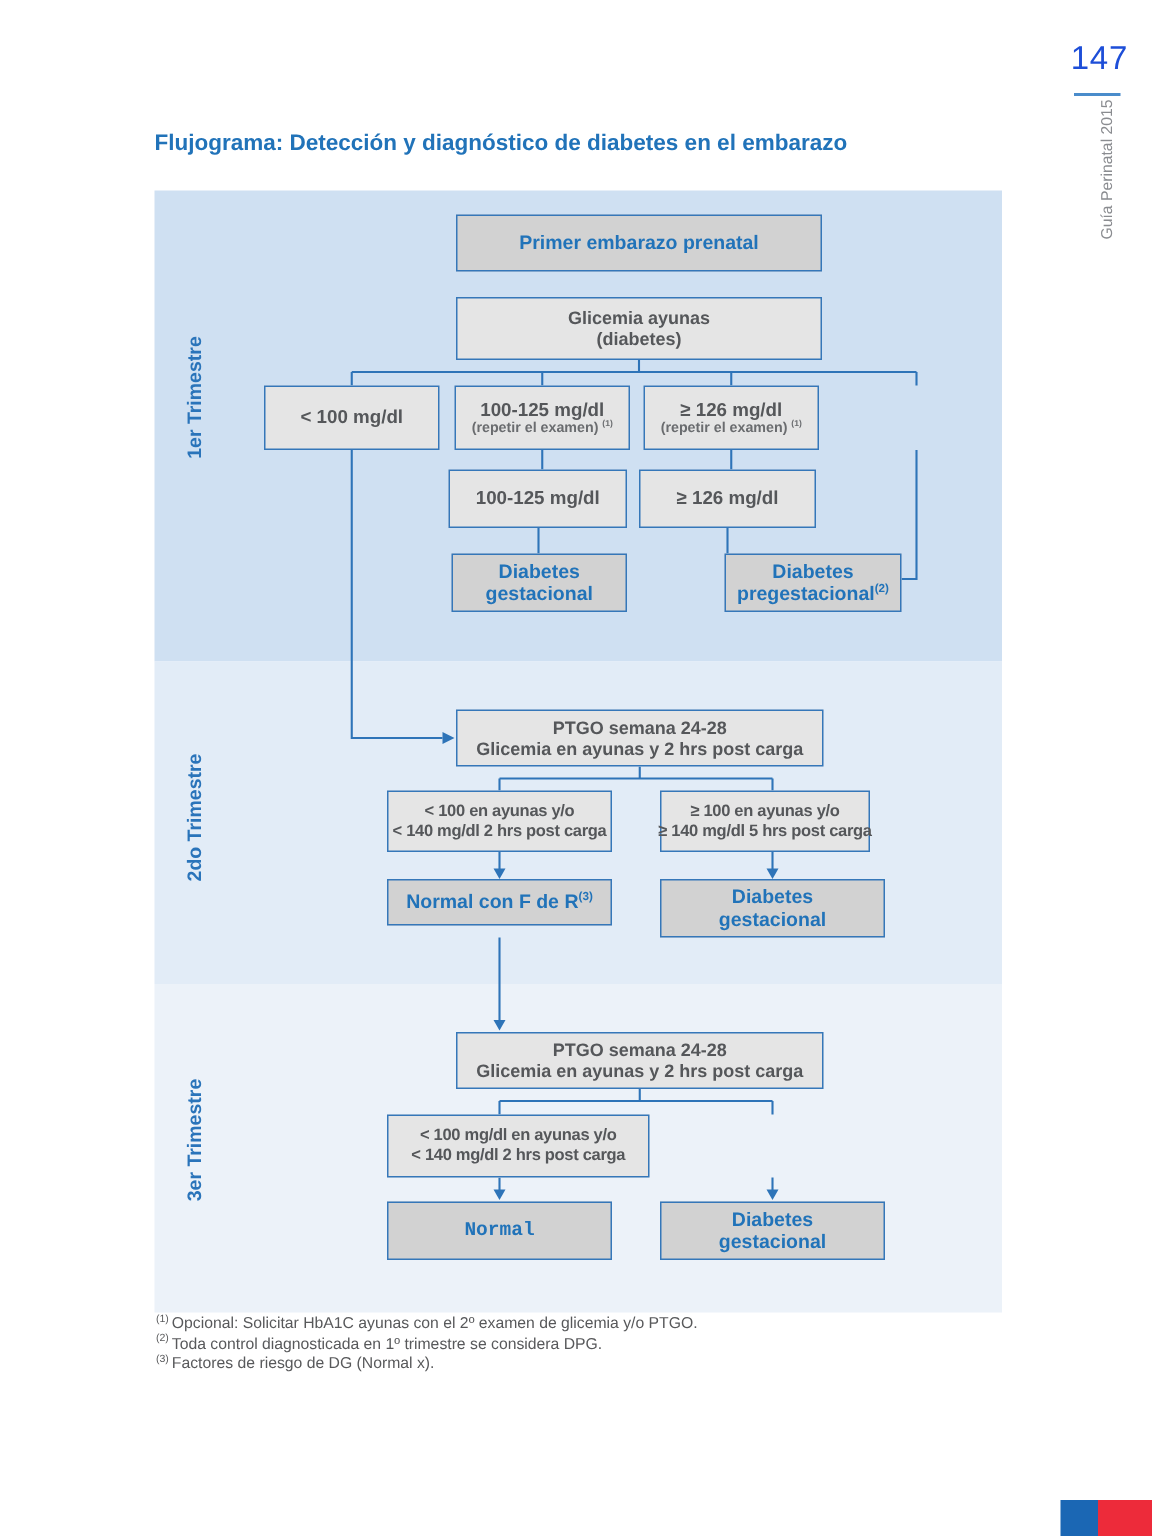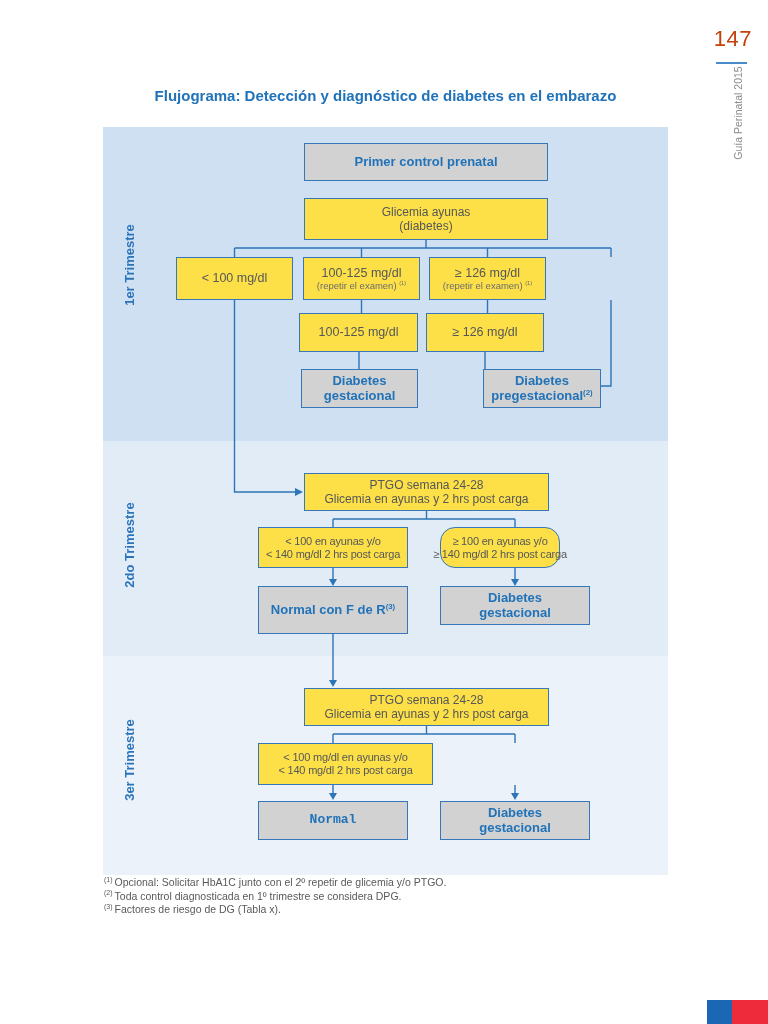--- a/index.html
+++ b/index.html
@@ -2,48 +2,48 @@
 <html><head>
 <meta charset="utf-8">
 <style>
   html,body{margin:0;padding:0;}
   body{
     width:768px;height:1024px;position:relative;background:#ffffff;
     font-family:"Liberation Sans","DejaVu Sans",sans-serif;overflow:hidden;
     -webkit-font-smoothing:antialiased;
   }
   
-  .page-number{position:absolute;top:26px;right:16px;font-size:22px;color:#c2410c;letter-spacing:.5px;}
+  .page-number{position:absolute;top:26px;right:16px;font-size:22px;color:#1d4ed8;letter-spacing:.5px;}
   .page-number-rule{position:absolute;top:62px;left:716px;width:31px;height:2px;background:#4a8ccb;}
   .side-label{
     position:absolute;left:659px;top:106px;width:160px;height:14px;
     transform:rotate(-90deg);transform-origin:80px 7px;
     font-size:10.5px;color:#8a8c90;text-align:center;white-space:nowrap;
   }
   .title{
     position:absolute;left:103px;top:87px;width:565px;margin:0;
-    text-align:center;font-size:15px;font-weight:bold;color:#2173b9;
+    text-align:left;font-size:15px;font-weight:bold;color:#2173b9;
   }
   
   .flow{position:absolute;left:103px;top:127px;width:565px;height:748px;}
   .sec{position:absolute;left:0;width:565px;}
   .sec1{top:0;height:314px;background:#cfe0f2;}
   .sec2{top:314px;height:215px;background:#e2ecf7;}
   .sec3{top:529px;height:219px;background:#ecf2f9;}
   .sec-label{
     position:absolute;left:-52px;width:160px;height:18px;
     transform:rotate(-90deg);transform-origin:center;
     font-size:13px;font-weight:bold;color:#2a74ba;text-align:center;white-space:nowrap;
   }
   .connectors{position:absolute;left:0;top:0;}
   
   .node{
-    position:absolute;box-sizing:border-box;border:1.4px solid #3577b9;background:#fde047;
+    position:absolute;box-sizing:border-box;border:1.4px solid #3577b9;background:#e5e5e5;
     display:flex;flex-direction:column;align-items:center;justify-content:center;
-    color:#55575a;font-size:12.5px;line-height:1.18;text-align:center;white-space:nowrap;
+    color:#55575a;font-size:12.5px;line-height:1.18;text-align:center;white-space:nowrap;font-weight:bold;
   }
   .node.gray{background:#d2d2d2;color:#2173b9;font-weight:bold;font-size:13px;line-height:1.15;}
   .node .l2.small{font-size:9.5px;color:#6a6c6f;}
   .node.fs11{font-size:11px;letter-spacing:-0.2px;text-align:center;}
   .node.fs12{font-size:12px;}
   sup{font-size:0.6em;line-height:0;}
   
   .footnotes{position:absolute;left:104px;top:876px;font-size:10.5px;color:#58595b;line-height:13.5px;}
   .fn sup{margin-right:2px;font-size:7px;}
   
@@ -86,21 +86,21 @@
         <polygon points="200,365 192,361 192,369"></polygon>
         <polygon points="230,459 226,452 234,452"></polygon>
         <polygon points="412,459 408,452 416,452"></polygon>
         <polygon points="230,560 226,553 234,553"></polygon>
         <polygon points="230,673 226,666 234,666"></polygon>
         <polygon points="412,673 408,666 416,666"></polygon>
       </g>
     </svg>
 
     <div class="node gray" style="left:201px;top:16px;width:244px;height:38px;">
-      <span>Primer control prenatal</span>
+      <span>Primer embarazo prenatal</span>
     </div>
     <div class="node fs12" style="left:201px;top:71px;width:244px;height:42px;">
       <span class="l1">Glicemia ayunas</span>
       <span class="l2">(diabetes)</span>
     </div>
     <div class="node" style="left:73px;top:130px;width:117px;height:43px;">
       <span>&lt; 100 mg/dl</span>
     </div>
     <div class="node" style="left:200px;top:130px;width:117px;height:43px;">
       <span class="l1">100-125 mg/dl</span>
@@ -126,25 +126,25 @@
     </div>
 
     <div class="node fs12" style="left:201px;top:346px;width:245px;height:38px;">
       <span class="l1">PTGO semana 24-28</span>
       <span class="l2">Glicemia en ayunas y 2 hrs post carga</span>
     </div>
     <div class="node fs11" style="left:155px;top:400px;width:150px;height:41px;">
       <span class="l1">&lt; 100 en ayunas y/o</span>
       <span class="l2">&lt; 140 mg/dl 2 hrs post carga</span>
     </div>
-    <div class="node fs11" style="left:337px;top:400px;width:120px;height:41px;border-radius:15px;">
+    <div class="node fs11" style="left:337px;top:400px;width:140px;height:41px;">
       <span class="l1">≥ 100 en ayunas y/o</span>
-      <span class="l2">≥ 140 mg/dl 2 hrs post carga</span>
+      <span class="l2">≥ 140 mg/dl 5 hrs post carga</span>
     </div>
-    <div class="node gray" style="left:155px;top:459px;width:150px;height:48px;">
+    <div class="node gray" style="left:155px;top:459px;width:150px;height:31px;">
       <span><span>Normal con F de R</span><sup>(3)</sup></span>
     </div>
     <div class="node gray" style="left:337px;top:459px;width:150px;height:39px;">
       <span class="l1">Diabetes</span>
       <span class="l2">gestacional</span>
     </div>
 
     <div class="node fs12" style="left:201px;top:561px;width:245px;height:38px;">
       <span class="l1">PTGO semana 24-28</span>
       <span class="l2">Glicemia en ayunas y 2 hrs post carga</span>
@@ -156,21 +156,21 @@
     <div class="node gray" style="left:155px;top:674px;width:150px;height:39px;font-family:Liberation Mono, monospace;">
       <span>Normal</span>
     </div>
     <div class="node gray" style="left:337px;top:674px;width:150px;height:39px;">
       <span class="l1">Diabetes</span>
       <span class="l2">gestacional</span>
     </div>
   </div>
 
   <div class="footnotes">
-    <div class="fn"><sup>(1)</sup><span>Opcional: Solicitar HbA1C junto con el 2º repetir de glicemia y/o PTGO.</span></div>
+    <div class="fn"><sup>(1)</sup><span>Opcional: Solicitar HbA1C ayunas con el 2º examen de glicemia y/o PTGO.</span></div>
     <div class="fn"><sup>(2)</sup><span>Toda control diagnosticada en 1º trimestre se considera DPG.</span></div>
-    <div class="fn"><sup>(3)</sup><span>Factores de riesgo de DG (Tabla x).</span></div>
+    <div class="fn"><sup>(3)</sup><span>Factores de riesgo de DG (Normal x).</span></div>
   </div>
 
   <div class="corner-blue"></div>
   <div class="corner-red"></div>
 
 </div>
 
 </body></html>

